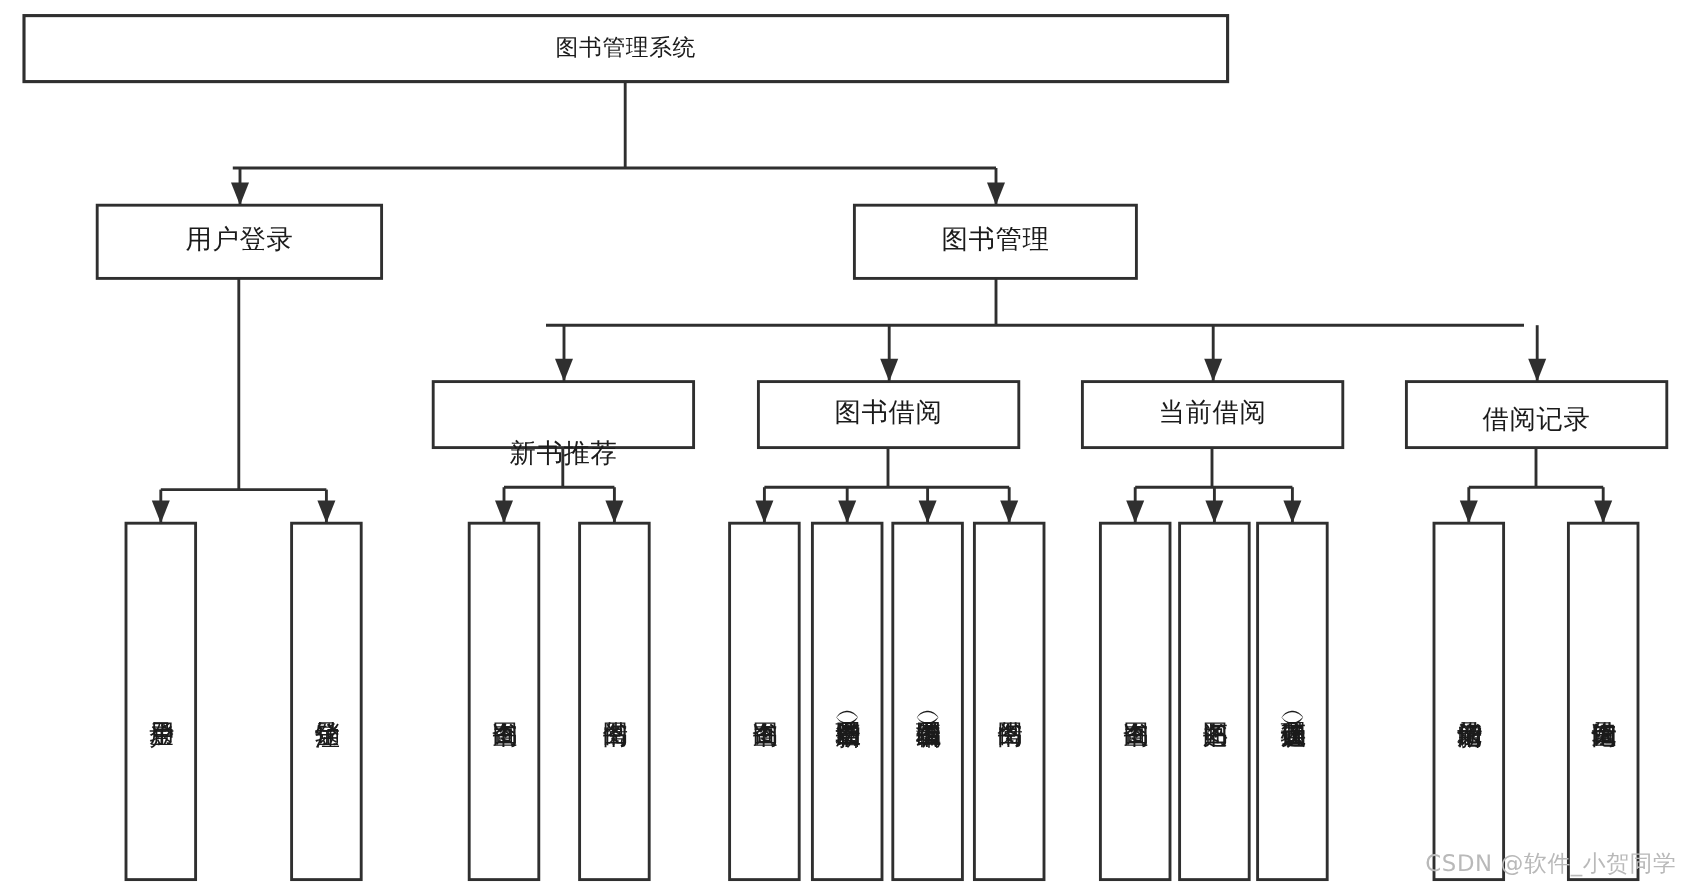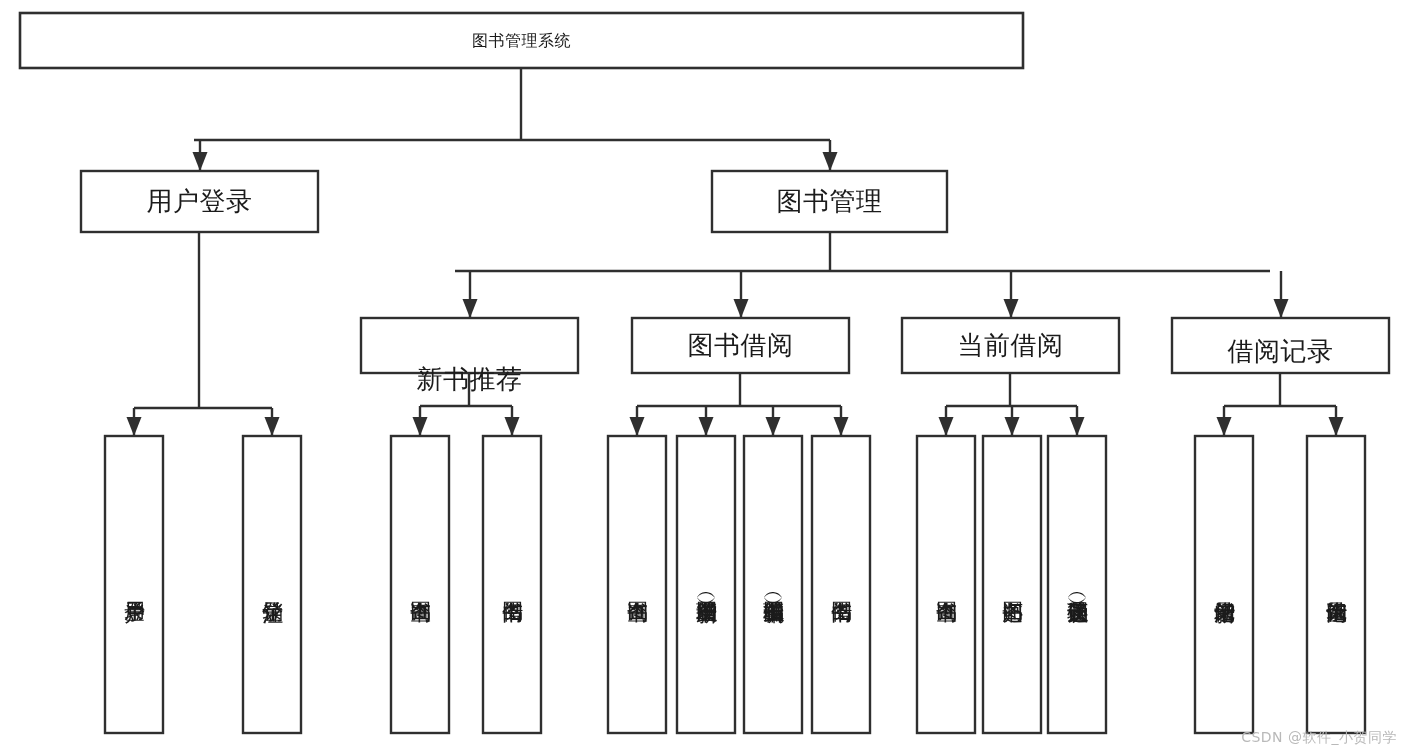--- a/index.html
+++ b/index.html
@@ -48,48 +48,48 @@
     fill: #2f2f2f;
     stroke: none;
   }
   
   .label-h {
     position: absolute;
     display: flex;
     align-items: center;
     justify-content: center;
     color: #1b1b1b;
-    font-size: 26px;
+    font-size: 22px;
     line-height: 1.1;
     letter-spacing: 0.5px;
     white-space: nowrap;
     pointer-events: none;
   }
   .label-top {
-    font-size: 16px;
+    font-size: 19px;
   }
   .label-v {
     position: absolute;
     display: flex;
     align-items: center;
     justify-content: center;
     color: #1b1b1b;
     font-size: 21px;
     line-height: 1.22;
     writing-mode: vertical-rl;
     text-orientation: upright;
     white-space: nowrap;
     pointer-events: none;
     overflow: hidden;
   }
   .watermark {
     position: absolute;
     right: 8px;
-    bottom: 0;
-    font-size: 14px;
+    bottom: 14px;
+    font-size: 19px;
     color: #b9b9b9;
     letter-spacing: 0.5px;
     white-space: nowrap;
     pointer-events: none;
   }
 </style>
 </head>
 <body>
 
 <div id="diagram-root">

